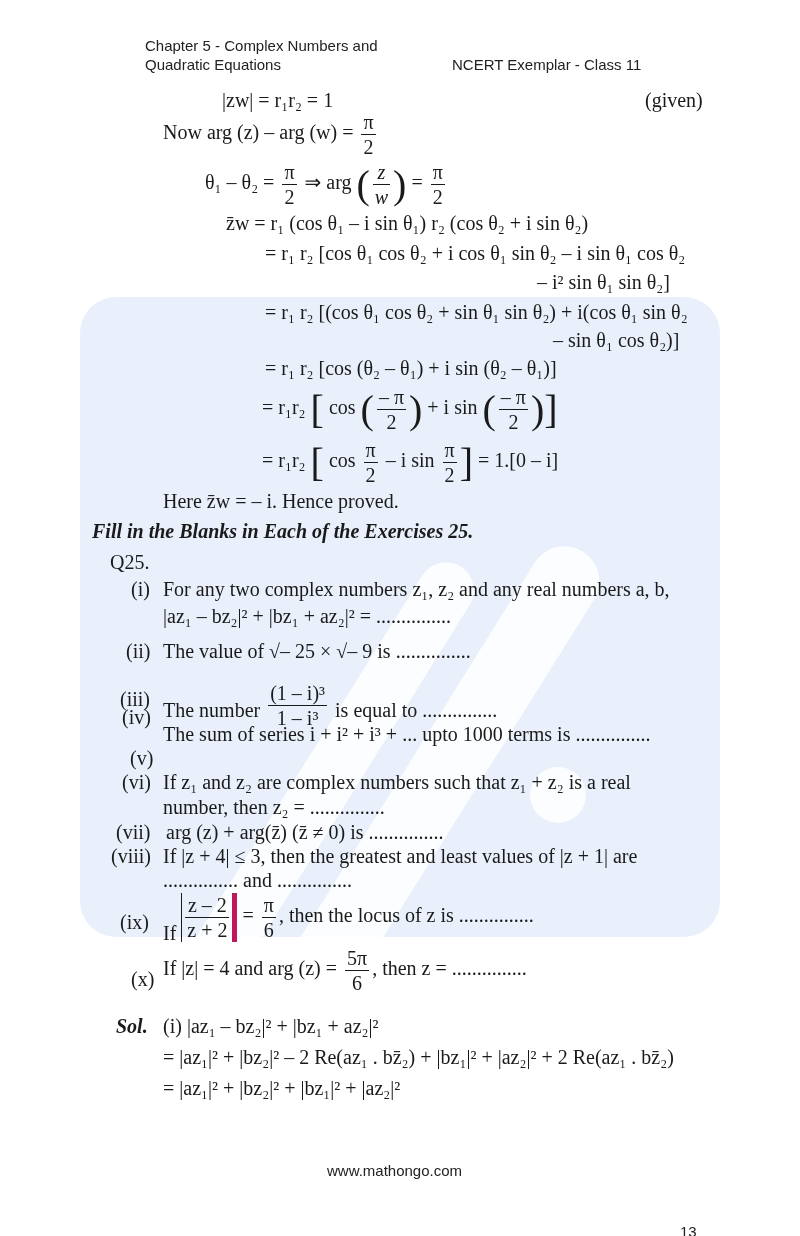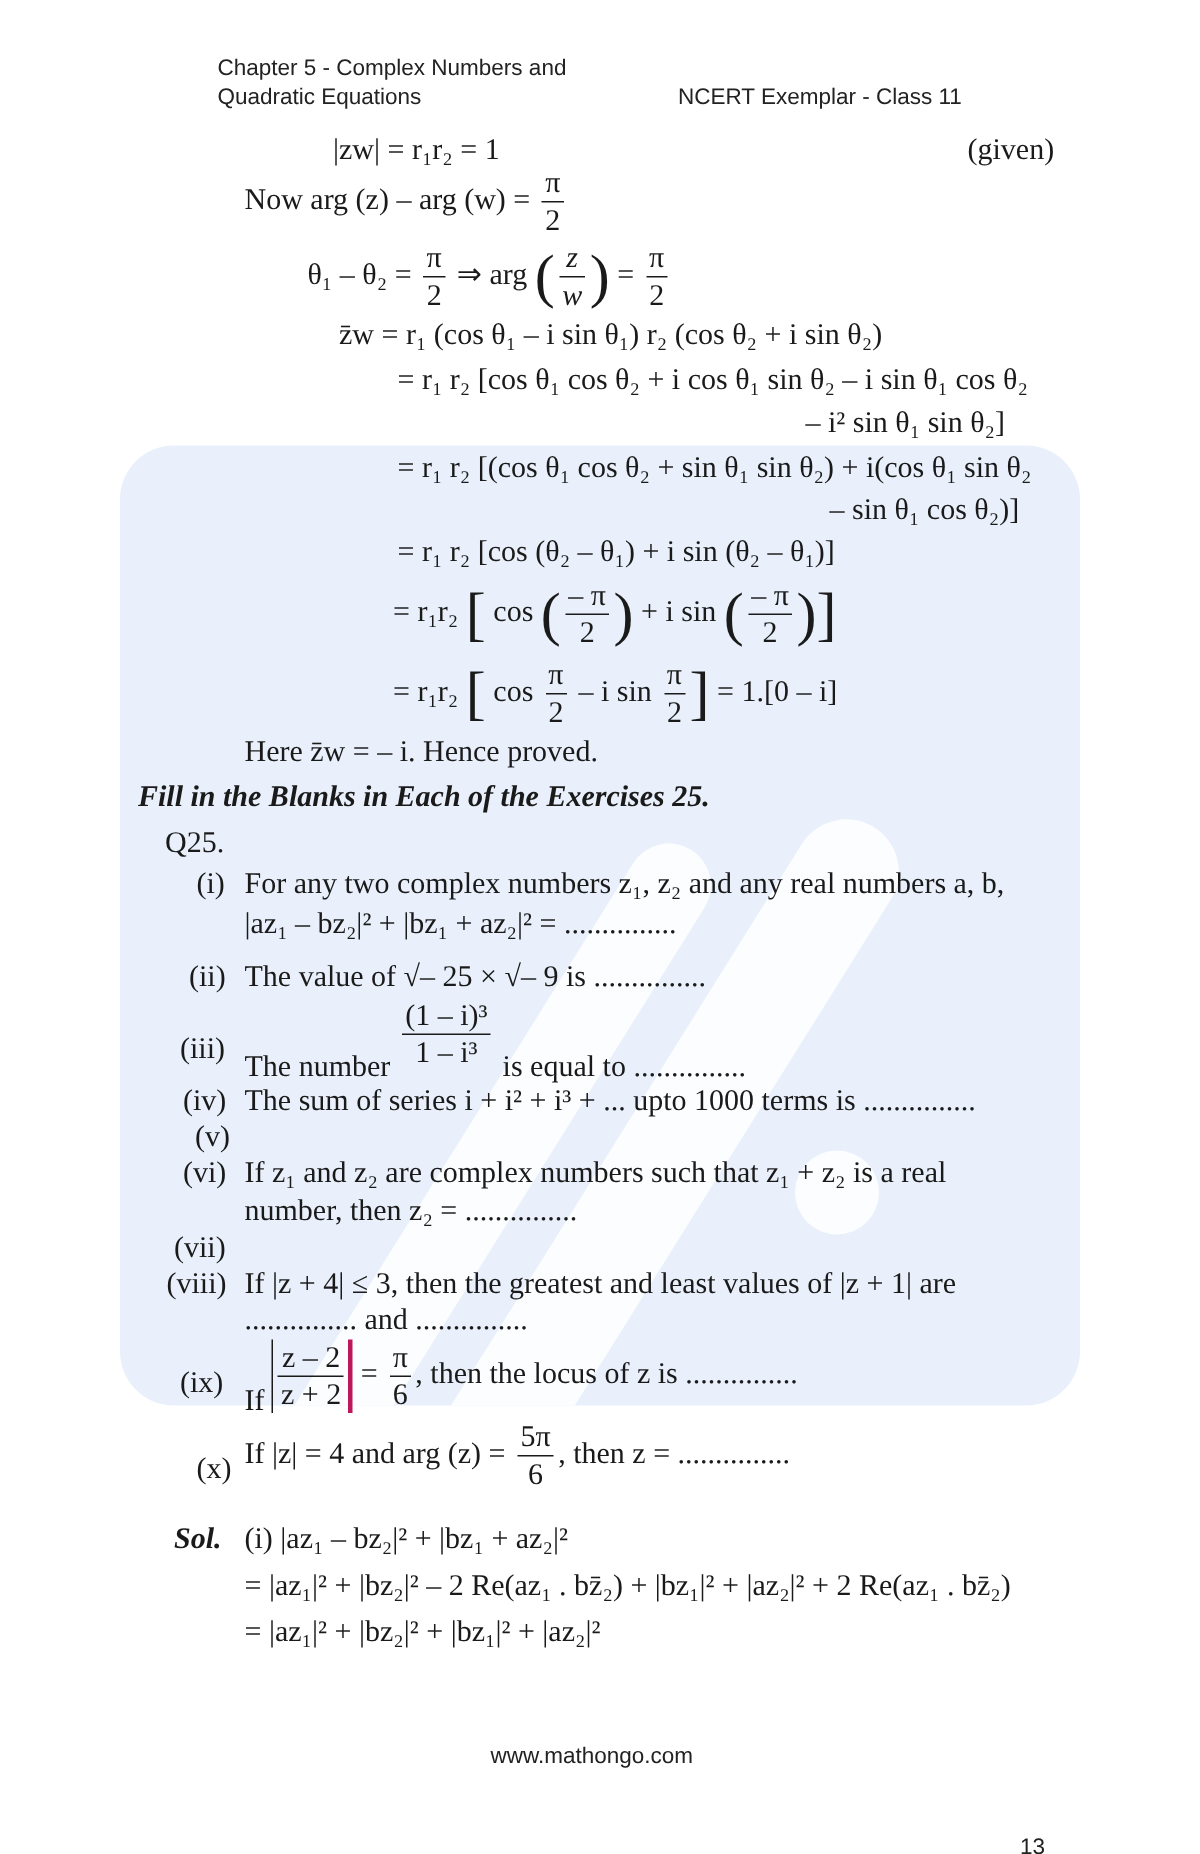--- a/index.html
+++ b/index.html
@@ -14,21 +14,21 @@
   .s3 { left:450px; top:470px; width:56px; height:56px; border-radius:50%; opacity:0.9; }
   .hdr { position:absolute; font-family:"Liberation Sans", sans-serif; font-size:15px; line-height:19px; color:#222; z-index:2; }
   .ftr { position:absolute; font-family:"Liberation Sans", sans-serif; font-size:15px; color:#222; z-index:2; }
   .ln { position:absolute; white-space:nowrap; font-family:"Liberation Serif", serif; font-size:20px; line-height:22px; z-index:2; }
   .b { font-weight:bold;font-style:italic; }
   i, .it { font-style:italic; }
   .frac { display:inline-block; vertical-align:middle; text-align:center; margin:0 3px; }
   .frac .n { display:block; padding:0 2px; line-height:24px; }
   .frac .d { display:block; border-top:1px solid #1a1a1a; padding:0 2px; line-height:24px; }
   .big { font-size:40px; line-height:40px; vertical-align:middle; font-weight:lighter; }
-  .abs { display:inline-block; border-left:1px solid #1a1a1a; border-right:3px solid #be185d; padding:0 3px; vertical-align:middle; }
+  .abs { display:inline-block; border-left:1px solid #1a1a1a; border-right:5px solid #be185d; padding:0 3px; vertical-align:middle; }
 </style>
 </head>
 <body>
 
 <div class="page">
 
   <div class="wm">
     <div class="stripe s1"></div>
     <div class="stripe s2"></div>
     <div class="stripe s3"></div>
@@ -90,34 +90,35 @@
   <div class="ln" style="left:131px; top:578px;">(i)</div>
   <div class="ln" style="left:163px; top:578px;">For any two complex numbers z₁, z₂ and any real numbers a, b,</div>
   <div class="ln" style="left:163px; top:605px;">|az₁ – bz₂|² + |bz₁ + az₂|² = ...............</div>
 
   <div class="ln" style="left:126px; top:640px;">(ii)</div>
   <div class="ln" style="left:163px; top:640px;">The value of √– 25 × √– 9  is ...............</div>
 
   <div class="ln" style="left:120px; top:688px;">(iii)</div>
   <div class="ln" style="left:163px; top:665px;">
     <span style="position:relative; top:23px;">The number</span>
-    <span class="frac" style="position:relative; top:0px;"><span class="n">(1 – i)³</span><span class="d">1 – i³</span></span>
+    <span class="frac" style="position:relative; top:16px;"><span class="n">(1 – i)³</span><span class="d">1 – i³</span></span>
     <span style="position:relative; top:23px;">is equal to ...............</span>
   </div>
 
-  <div class="ln" style="left:122px; top:723px;">(iv)</div>
+  <div class="ln" style="left:122px; top:706px;">(iv)</div>
   <div class="ln" style="left:163px; top:723px;">The sum of series i + i² + i³ + ... upto 1000 terms is ...............</div>
 
   <div class="ln" style="left:130px; top:747px;">(v)</div>
 
   <div class="ln" style="left:122px; top:771px;">(vi)</div>
   <div class="ln" style="left:163px; top:771px;">If z₁ and z₂ are complex numbers such that z₁ + z₂ is a real</div>
   <div class="ln" style="left:163px; top:796px;">number, then z₂ = ...............</div>
 
   <div class="ln" style="left:116px; top:821px;">(vii)</div>
+  <div class="ln" style="left:166px; top:821px;">arg (z) + arg(z̄)  (z̄ ≠ 0)  is ...............</div>
 
   <div class="ln" style="left:111px; top:845px;">(viii)</div>
   <div class="ln" style="left:163px; top:845px;">If |z + 4| ≤ 3,  then the greatest and least values of |z + 1| are</div>
   <div class="ln" style="left:163px; top:869px;">............... and ...............</div>
 
   <div class="ln" style="left:120px; top:911px;">(ix)</div>
   <div class="ln" style="left:163px; top:893px;">
     <span style="position:relative; top:18px;">If</span>
     <span class="abs"><span class="frac" style="margin:0"><span class="n">z – 2</span><span class="d">z + 2</span></span></span>
     <span>=</span>

